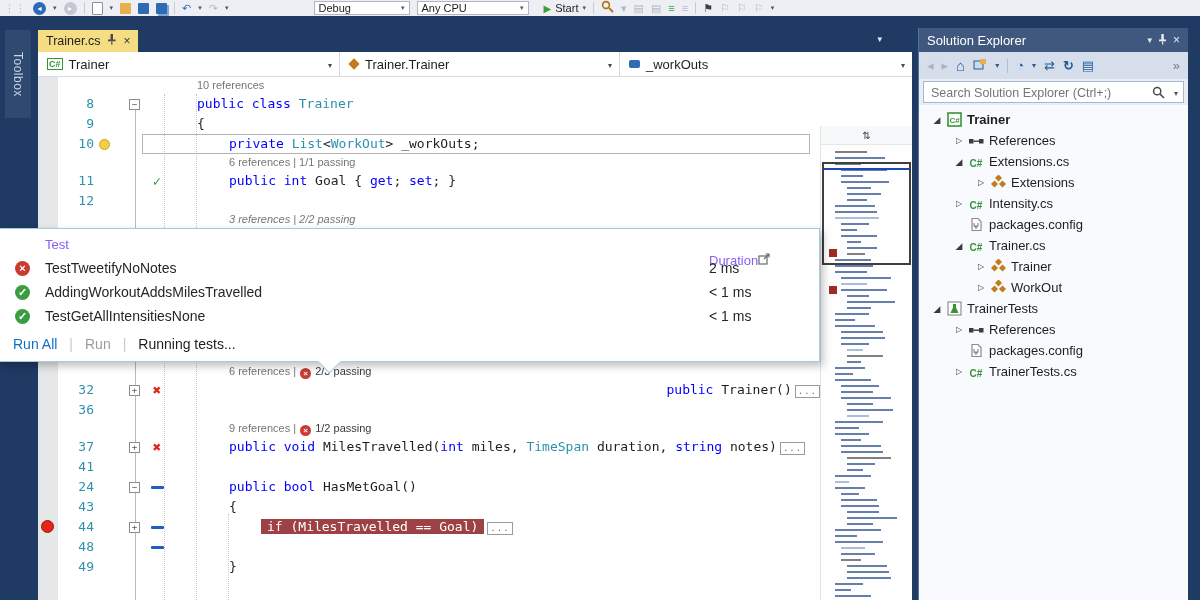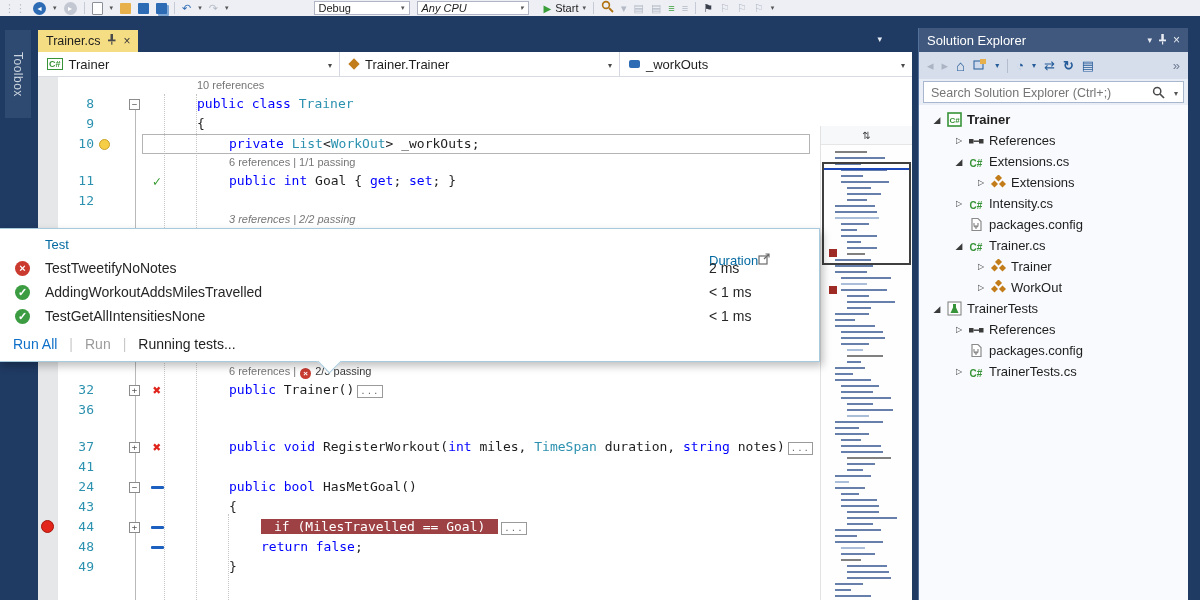--- a/index.html
+++ b/index.html
@@ -45,21 +45,21 @@
   .row{display:flex;align-items:center;position:relative;}
   .row.code{height:20px;font:13px/20px "DejaVu Sans Mono",monospace;}
   .row.lens{height:17px;font:11px/17px "Liberation Sans",sans-serif;color:#767676;}
   .c-bp{width:20px;flex:none;height:100%;position:relative;}
   .c-ln{width:36px;flex:none;text-align:right;color:#2B91AF;font:13px/20px "DejaVu Sans Mono",monospace;}
   .c-bulb{width:20px;flex:none;text-align:center;}
   .c-out{width:30px;flex:none;display:flex;justify-content:flex-end;align-items:center;padding-right:4px;box-sizing:border-box;}
   .c-glyph{width:26px;flex:none;text-align:center;}
   .c-code{flex:1;white-space:pre;position:relative;}
   .s-kw{color:#0000FF;} .s-ty{color:#2B91AF;} .s-pl{color:#1E1E1E;} .s-bp{color:#FFFFFF;}
-  .red-chunk{background:#9E4145;padding:0 13px;}
+  .red-chunk{background:#9E4145;padding:0 6px;}
   .outline-box{width:11px;height:11px;border:1px solid #8C8C8C;background:#fff;box-sizing:border-box;
     font:9px/9px "DejaVu Sans Mono",monospace;color:#5A5A5A;text-align:center;}
   .g-pass{color:#3C9B35;font-weight:bold;font-size:14px;}
   .g-fail{color:#E0241B;font-weight:bold;font-size:14px;}
   .g-dash{display:inline-block;width:13px;height:3px;background:#1B5FBF;border-radius:1px;vertical-align:middle;}
   .bp-dot{position:absolute;left:3px;top:3px;width:13px;height:13px;border-radius:50%;
     background:#E2261C;border:1px solid #A61308;box-sizing:border-box;}
   .bulb{display:inline-block;width:11px;height:11px;border-radius:50%;background:#F6CE46;
     border:1px solid #C9A227;box-sizing:border-box;vertical-align:middle;}
   .collapse-box{display:inline-block;border:1px solid #9A9A9A;background:#fff;color:#6A6A6A;
@@ -75,21 +75,21 @@
     color:#3A3A3A;font-size:10px;background:#F6F8FA;}
   .mm-line{height:2px;margin-bottom:4px;background:#33568F;opacity:.75;}
   .mm-view{position:absolute;left:1px;right:1px;top:36px;height:103px;border:2px solid #3F3F3F;box-sizing:border-box;}
   .mm-caretline{position:absolute;left:3px;right:3px;top:42px;height:2px;background:#1B47B8;}
   .mm-red{position:absolute;left:8px;width:8px;height:8px;background:#9E2B25;}
   
   .test-popup{position:absolute;left:-2px;top:228px;width:822px;height:134px;background:#fff;
     border:1px solid #A7CADC;box-shadow:3px 4px 8px rgba(0,0,0,.25);z-index:50;box-sizing:border-box;}
   .popup-arrow{position:absolute;left:322px;bottom:-9px;width:16px;height:16px;background:#fff;
     transform:rotate(45deg);border-right:1px solid #A7CADC;border-bottom:1px solid #A7CADC;}
-  .tp-header{position:relative;height:24px;margin-top:4px;font-size:13px;color:#0369a1;}
+  .tp-header{position:relative;height:24px;margin-top:4px;font-size:13px;color:#8b5cf6;}
   .tp-col-test{position:absolute;left:46px;top:4px;}
   .tp-col-dur{position:absolute;left:710px;top:20px;display:flex;gap:0;align-items:center;}
   .t-row{position:relative;height:24px;font-size:14px;color:#262626;}
   .t-ic{position:absolute;left:16px;top:4px;width:15px;height:15px;border-radius:50%;color:#fff;
     font:bold 11px/15px "Liberation Sans",sans-serif;text-align:center;}
   .t-ic.fail{background:#CB3A2F;} .t-ic.pass{background:#3B9C42;}
   .t-name{position:absolute;left:46px;top:3px;}
   .t-dur{position:absolute;left:710px;top:3px;}
   .tp-footer{position:absolute;left:14px;bottom:9px;display:flex;gap:12px;align-items:center;font-size:14px;}
   .lnk{color:#0E6FC8;} .lnk.dis{color:#9B9B9B;} .fsep{color:#C9C9C9;} .fstat{color:#1E1E1E;}
@@ -138,21 +138,21 @@
   <span class="sq" style="box-shadow:2px 2px 0 #7FA8D6;"></span>
   <span class="tb-sep"></span>
   <span class="tbi">↶</span>
   <span class="tb-caret">▾</span>
   <span class="tbi dis">↷</span>
   <span class="tb-caret">▾</span>
   <span class="combo" style="width:96px;margin-left:78px;">
     <span>Debug</span>
       <span class="tb-caret">▾</span>
   </span>
-  <span class="combo" style="width:112px;font-style:italic;">
+  <span class="combo" style="width:112px;">
     <span>Any CPU</span>
       <span class="tb-caret">▾</span>
   </span>
   <span style="display:flex;align-items:center;gap:4px;margin-left:8px;font-size:11px;color:#1E1E1E;">
     <span class="play">▶</span>
     <span>Start</span>
     <span class="tb-caret">▾</span>
   </span>
   <span class="tb-sep"></span>
   <span>
@@ -298,46 +298,47 @@
           <span class="c-code" style="padding-left: 59px;"><span>6 references | </span><span class="lens-failicon">×</span><span class="lens-dark"> 2/3 passing</span></span>
         </div>
         <div class="row code">
           <span class="c-bp"></span>
           <span class="c-ln">32</span>
           <span class="c-bulb"></span>
           <span class="c-out">
             <span class="outline-box">+</span>
           </span>
           <span class="c-glyph"><span class="g-fail">✖</span></span>
-          <span class="c-code" style="padding-left: 59px;"><span class="s-kw">public </span><span class="s-pl">Trainer()</span><span class="collapse-box">...</span></span>
+          <span class="c-code" style="padding-left: 59px; text-align: right;"><span class="s-kw">public </span><span class="s-pl">Trainer()</span><span class="collapse-box">...</span></span>
         </div>
         <div class="row code">
           <span class="c-bp"></span>
           <span class="c-ln">36</span>
           <span class="c-bulb"></span>
           <span class="c-out"></span>
           <span class="c-glyph"></span>
           <span class="c-code" style="padding-left: 59px;"></span>
         </div>
         <div class="row lens">
           <span class="c-bp"></span>
           <span class="c-ln"></span>
           <span class="c-bulb"></span>
           <span class="c-out"></span>
           <span class="c-glyph"></span>
+          <span class="c-code" style="padding-left: 59px;"><span>9 references | </span><span class="lens-failicon">×</span><span class="lens-dark"> 1/2 passing</span></span>
         </div>
         <div class="row code">
           <span class="c-bp"></span>
           <span class="c-ln">37</span>
           <span class="c-bulb"></span>
           <span class="c-out">
             <span class="outline-box">+</span>
           </span>
           <span class="c-glyph"><span class="g-fail">✖</span></span>
-          <span class="c-code" style="padding-left: 59px;"><span class="s-kw">public void </span><span class="s-pl">RegisterWorkout(</span><span class="s-kw">int</span><span class="s-pl"> miles, </span><span class="s-ty">TimeSpan</span><span class="s-pl"> duration, </span><span class="s-kw">string</span><span class="s-pl"> notes)</span><span class="collapse-box">...</span></span>
+          <span class="c-code" style="padding-left: 59px;"><span class="s-kw">public void </span><span class="s-pl">MilesTravelled(</span><span class="s-kw">int</span><span class="s-pl"> miles, </span><span class="s-ty">TimeSpan</span><span class="s-pl"> duration, </span><span class="s-kw">string</span><span class="s-pl"> notes)</span><span class="collapse-box">...</span></span>
         </div>
         <div class="row code">
           <span class="c-bp"></span>
           <span class="c-ln">41</span>
           <span class="c-bulb"></span>
           <span class="c-out"></span>
           <span class="c-glyph"></span>
           <span class="c-code" style="padding-left: 59px;"></span>
         </div>
         <div class="row code">
@@ -369,21 +370,20 @@
           </span>
           <span class="c-glyph"><span class="g-dash"></span></span>
           <span class="c-code" style="padding-left: 91px;"><span class="red-chunk"><span class="s-bp">if (MilesTravelled == Goal)</span></span><span class="collapse-box">...</span></span>
         </div>
         <div class="row code">
           <span class="c-bp"></span>
           <span class="c-ln">48</span>
           <span class="c-bulb"></span>
           <span class="c-out"></span>
           <span class="c-glyph"><span class="g-dash"></span></span>
-          <span class="c-code" style="padding-left: 91px;"><span class="s-kw">return false</span><span class="s-pl">;</span></span>
         </div>
         <div class="row code">
           <span class="c-bp"></span>
           <span class="c-ln">49</span>
           <span class="c-bulb"></span>
           <span class="c-out"></span>
           <span class="c-glyph"></span>
           <span class="c-code" style="padding-left: 59px;"><span class="s-pl">}</span></span>
         </div>
       </div>

